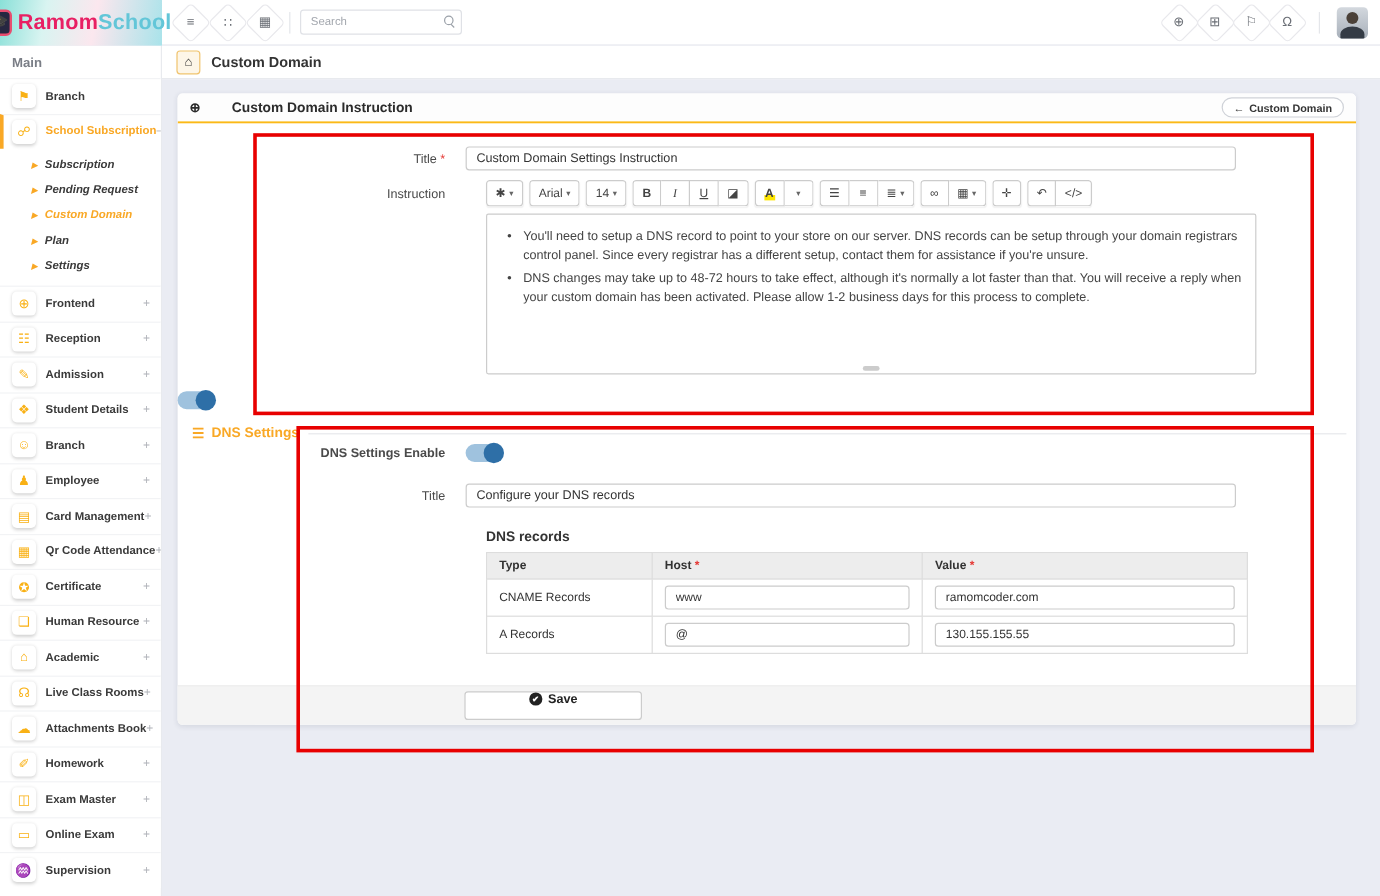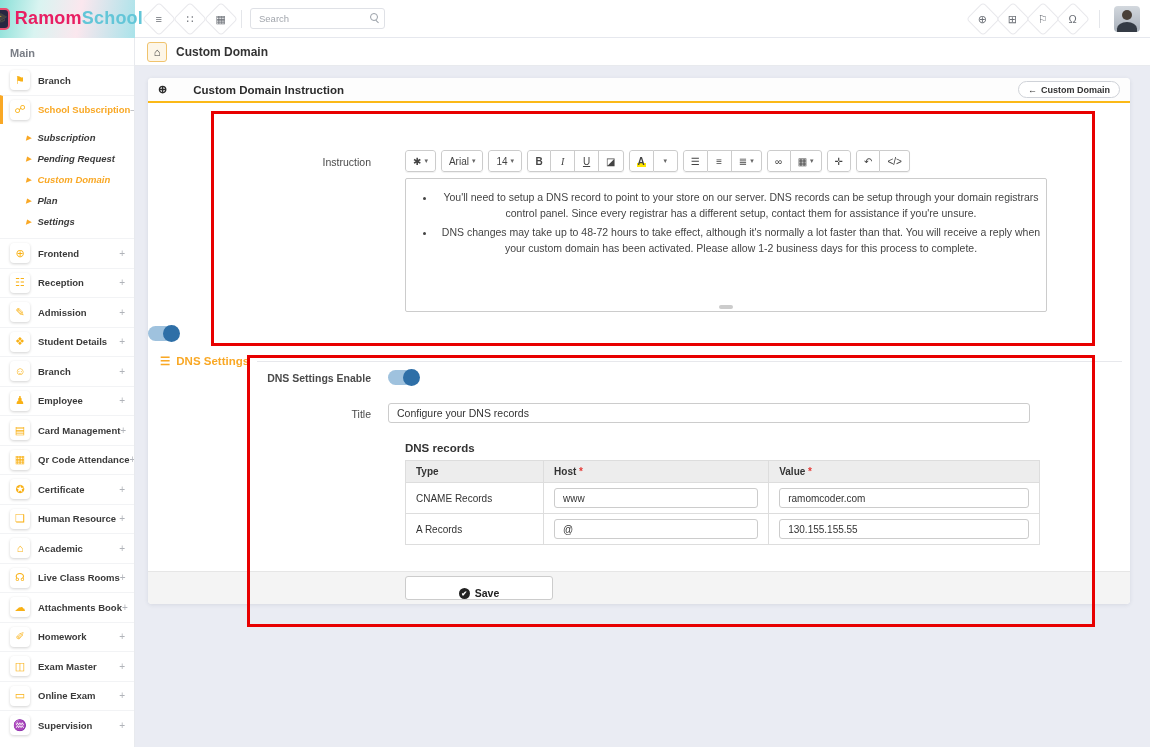--- a/index.html
+++ b/index.html
@@ -68,42 +68,42 @@
   .btn-group .tb-btn:first-child { border-left-width:1px; border-radius:3px 0 0 3px; }
   .btn-group .tb-btn:last-child { border-radius:0 3px 3px 0; }
   .btn-group .tb-btn:only-child { border-radius:3px; }
   .tb-caret { font-size:7px; color:#666; }
   .tb-b { font-weight:bold; } .tb-i { font-style:italic; font-family:"Liberation Serif",serif; } .tb-u { text-decoration:underline; }
   .tb-hl { background:linear-gradient(#fff 60%, #ffe600 60%); padding:0 1px; font-weight:bold; }
 
   
   .editor { position:absolute; left:257px; top:100px; width:642px; height:134px; border:1px solid #ccc; border-radius:2px; background:#fff; }
   .editor ul { margin:10px 0 0 30px; }
-  .editor li { font-size:10.5px; color:#444; line-height:1.55; margin-bottom:2px;text-align:center; }
+  .editor li { font-size:10.5px; color:#444; line-height:1.55; margin-bottom:2px; }
   .resize-handle { position:absolute; bottom:2px; left:50%; transform:translateX(-50%); width:14px; height:4px; background:#ccc; border-radius:2px; cursor:ns-resize; }
 
   
   .toggle { position:relative; width:30px; height:15px; border-radius:8px; background:#9fc2de; cursor:pointer; }
   .toggle .knob { position:absolute; top:-1px; right:-2px; width:17px; height:17px; border-radius:50%; background:#2e6fa7; }
 
   
   .dns-legend { position:absolute; left:12px; top:276px; display:flex; align-items:center; gap:6px; font-size:11.5px; font-weight:bold; color:#f9a825; background:#fff; padding-right:8px; z-index:2; }
   .dns-line { position:absolute; left:90px; top:283px; width:884px; height:1px; background:#e7e8ec; z-index:1; }
   .dns-heading { position:absolute; left:257px; top:364px; font-size:11.5px; font-weight:bold; color:#333; }
 
   
   .dns-table { position:absolute; left:257px; top:382px; width:635px; border:1px solid #ddd; border-collapse:collapse; }
   .dns-table th { background:#ededed; border:1px solid #ddd; height:22px; text-align:left; padding:0 10px; font-size:10px; color:#333; }
   .dns-table td { border:1px solid #ddd; height:31px; padding:0 10px; font-size:10px; color:#333; background:#fff; }
   .dns-table td input { width:100%; height:20px; border:1px solid #ccc; border-radius:3px; padding:0 8px; font-size:10px; color:#333; font-family:"Liberation Sans",sans-serif; }
   .col-type { width:130px; } .col-host { width:212px; } .col-value { width:255px; }
 
   
   .card-foot { position:absolute; left:0; top:493px; width:100%; height:33px; background:#f4f4f4; border-top:1px solid #e6e6e6; border-radius:0 0 4px 4px; }
-  .save-btn { position:absolute; left:257px; top:4px; width:148px; height:24px; background:#fff; border:1px solid #ccc; border-radius:3px; display:flex; align-items:flex-end; justify-content:center; gap:5px; font-size:10.5px; font-weight:bold; color:#222; cursor:pointer; }
+  .save-btn { position:absolute; left:239px; top:4px; width:148px; height:24px; background:#fff; border:1px solid #ccc; border-radius:3px; display:flex; align-items:flex-start; justify-content:center; gap:5px; font-size:10.5px; font-weight:bold; color:#222; cursor:pointer; }
   .save-ico { width:11px; height:11px; border-radius:50%; background:#222; color:#fff; font-size:7px; display:flex; align-items:center; justify-content:center; }
 
   
   .anno { position:absolute; border:3px solid #e80000; z-index:50; pointer-events:none; }
   #anno1 { left:211px; top:111px; width:884px; height:235px; }
   #anno2 { left:247px; top:355px; width:848px; height:272px; }
 </style>
 </head>
 <body>
 
@@ -283,20 +283,28 @@
   <section class="card">
     <div class="card-head">
       <span class="gico">⊕</span>
       <span class="ttl">Custom Domain Instruction</span>
       <button class="back-btn">
         <span>←</span>
         <span>Custom Domain</span>
       </button>
     </div>
 
+    <div class="frow" style="top:44px;">
+      <div class="flabel" style="padding-top:5px;">
+        <span>Title</span> <span class="req">*</span>
+      </div>
+      <div class="fcontrol">
+        <input class="txt-input" value="Custom Domain Settings Instruction" style="">
+      </div>
+    </div>
 
     <div class="frow" style="top:78px;">
       <div class="flabel"><span>Instruction</span></div>
     </div>
 
     <div class="toolbar" id="editor-toolbar">
         <div class="btn-group">
           <button class="tb-btn">
             <span>✱</span>
             <span class="tb-caret">▾</span>

